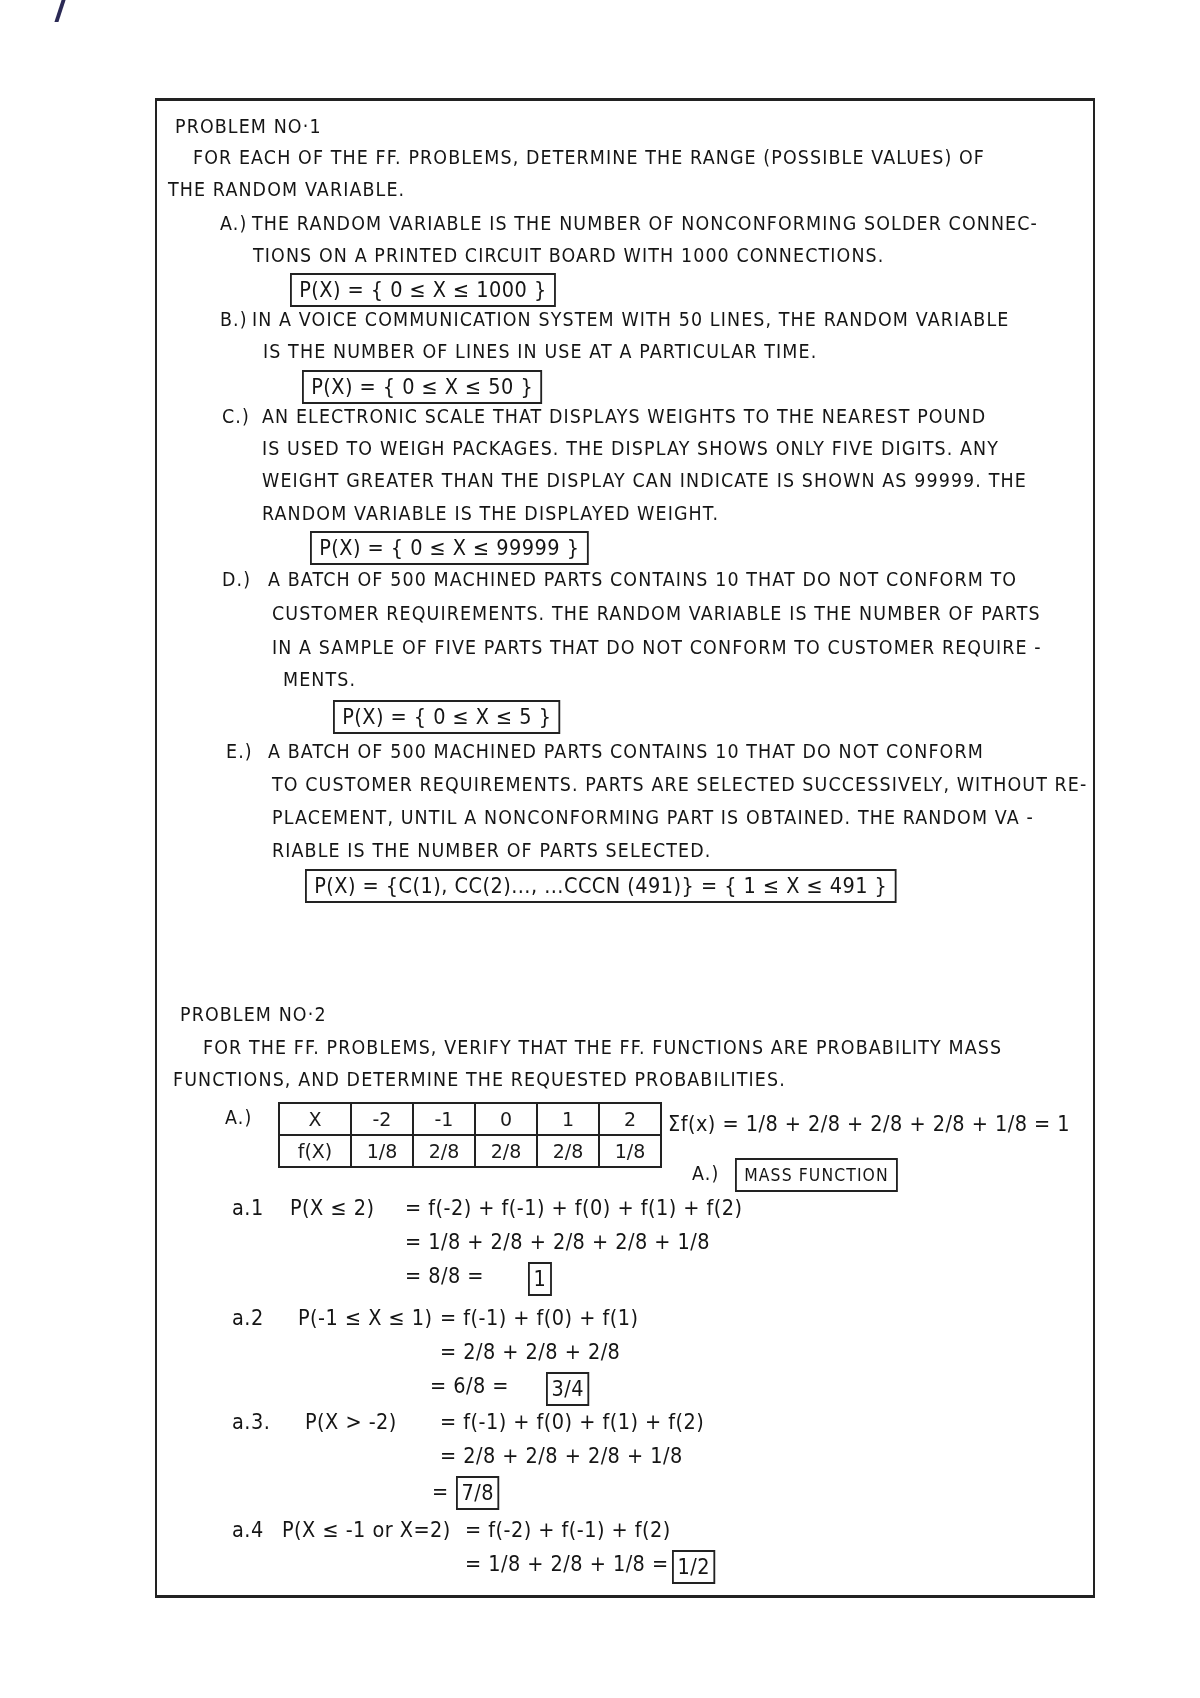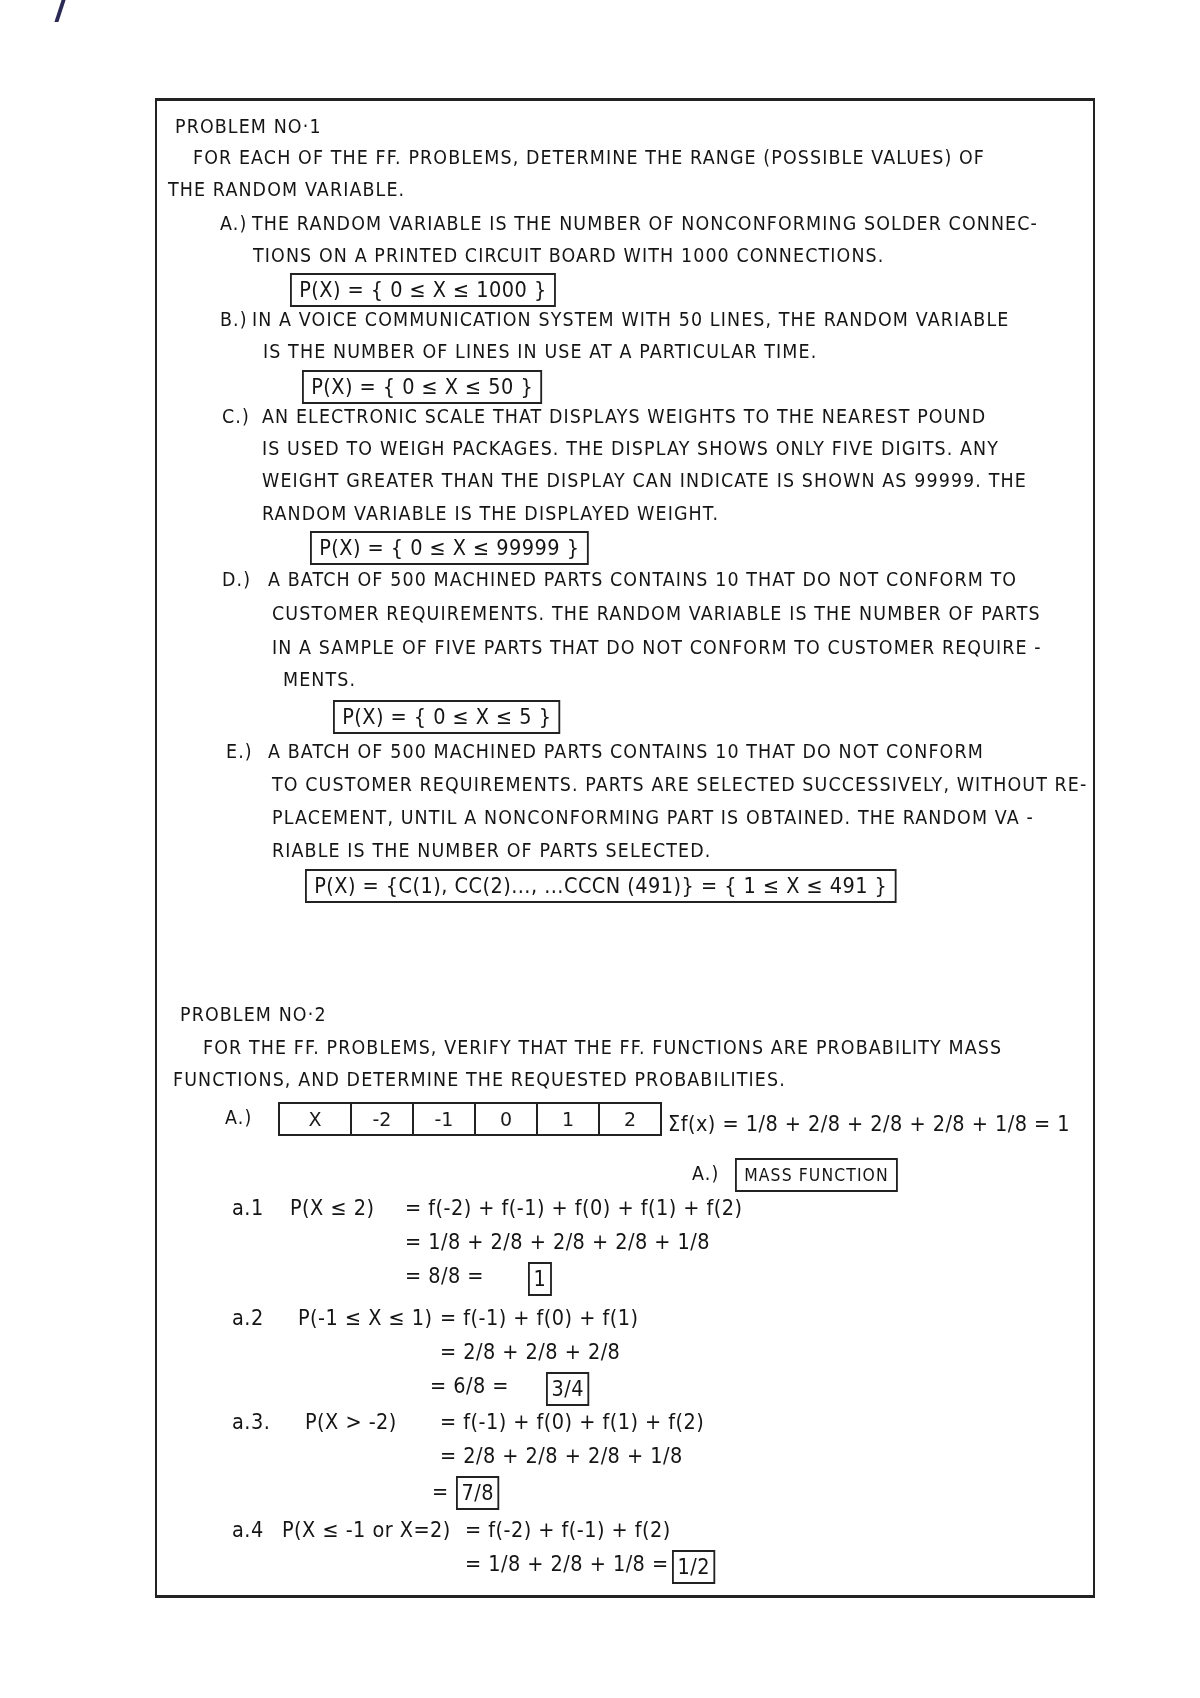--- a/index.html
+++ b/index.html
@@ -115,20 +115,28 @@
 <table class="pmf-table">
   <tbody>
       <tr>
     <td class="hdr">X</td>
     <td class="val">-2</td>
     <td class="val">-1</td>
     <td class="val">0</td>
     <td class="val">1</td>
     <td class="val">2</td>
   </tr>
+  <tr>
+    <td class="hdr">f(X)</td>
+    <td class="val">1/8</td>
+    <td class="val">2/8</td>
+    <td class="val">2/8</td>
+    <td class="val">2/8</td>
+    <td class="val">1/8</td>
+  </tr>
 </tbody>
   </table>
 
 <div class="hw math" style="left:668px; top:1112px;">Σf(x) = 1/8 + 2/8 + 2/8 + 2/8 + 1/8 = 1</div>
 <div class="hw" style="left:692px; top:1162px;">a.)</div>
 <div class="hw boxed" style="left:735px; top:1158px; font-size:17px;">MASS FUNCTION</div>
 
 <div class="hw math" style="left:232px; top:1196px;">a.1</div>
 <div class="hw math" style="left:290px; top:1196px;">P(X ≤ 2)</div>
 <div class="hw math" style="left:405px; top:1196px;">= f(-2) + f(-1) + f(0) + f(1) + f(2)</div>

